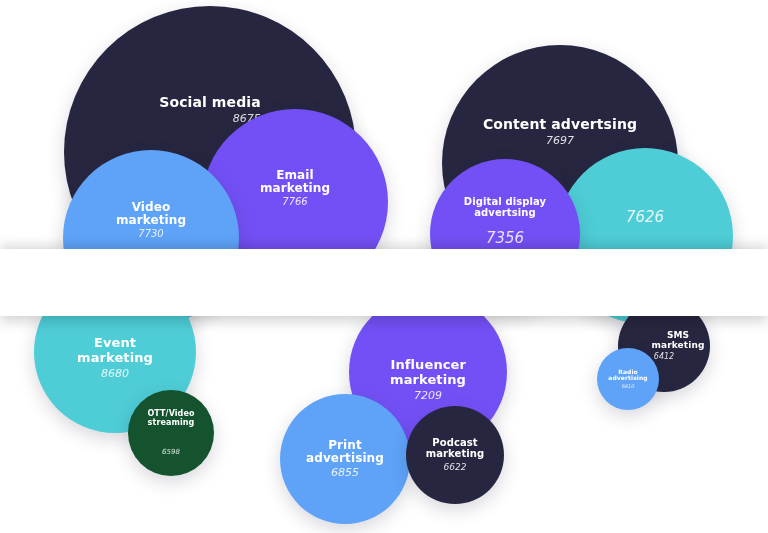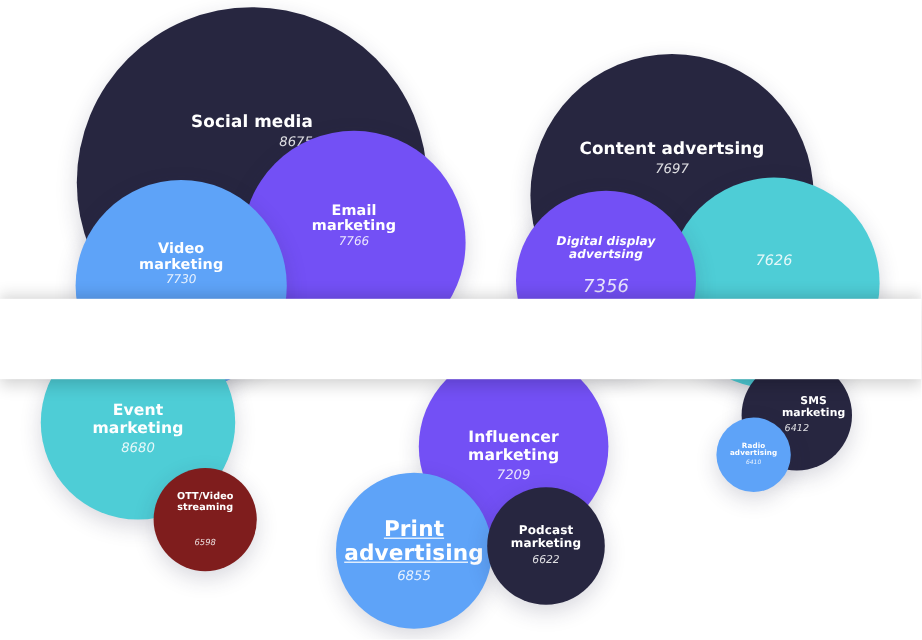--- a/index.html
+++ b/index.html
@@ -49,59 +49,59 @@
       </div>
     </div>
     <div class="bubble" style="left: 442px; top: 45px; width: 236px; height: 236px; background: rgb(39, 38, 64); z-index: 13;">
       <div style="transform: translateY(-31px);">
         <div class="lbl" style="font-size: 14px; white-space: pre-line;">Content advertsing</div>
         <div class="val" style="font-size: 11px;">7697</div>
       </div>
     </div>
     <div class="bubble" style="left: 557px; top: 148px; width: 176px; height: 176px; background: rgb(78, 205, 214); z-index: 14;">
       <div style="transform: translateY(-20px);">
-        <div class="val" style="font-size: 12px;">7626</div>
+        <div class="val" style="font-size: 15px;">7626</div>
       </div>
     </div>
     <div class="bubble" style="left: 430px; top: 159px; width: 150px; height: 150px; background: rgb(115, 80, 245); z-index: 15;">
       <div style="transform: translateY(-12px);">
-        <div class="lbl" style="font-size: 10px; white-space: pre-line; font-style: italic;">Digital display
+        <div class="lbl" style="font-size: 10px; white-space: pre-line;">Digital display
 advertsing</div>
         <div class="val" style="font-size: 15px; margin-top: 11px;">7356</div>
       </div>
     </div>
     <div class="bubble" style="left: 34px; top: 271px; width: 162px; height: 162px; background: rgb(78, 205, 214); z-index: 16;">
       <div style="transform: translateY(6px);">
         <div class="lbl" style="font-size: 13px; white-space: pre-line;">Event
 marketing</div>
         <div class="val" style="font-size: 11px;">8680</div>
       </div>
     </div>
     <div class="bubble" style="left: 349px; top: 293px; width: 158px; height: 158px; background: rgb(115, 80, 245); z-index: 17;">
       <div style="transform: translateY(8px);">
-        <div class="lbl" style="font-size: 13px; white-space: pre-line;">Influencer
+        <div class="lbl" style="font-size: 13px; white-space: pre-line; text-align: right;">Influencer
 marketing</div>
         <div class="val" style="font-size: 11px;">7209</div>
       </div>
     </div>
     <div class="bubble" style="left: 280px; top: 394px; width: 130px; height: 130px; background: rgb(94, 163, 248); z-index: 18;">
       <div style="transform: translateY(0px);">
-        <div class="lbl" style="font-size: 18px; white-space: pre-line; text-decoration: underline;">Print
+        <div class="lbl" style="font-size: 12px; white-space: pre-line;">Print
 advertising</div>
         <div class="val" style="font-size: 11px;">6855</div>
       </div>
     </div>
     <div class="bubble" style="left: 406px; top: 406px; width: 98px; height: 98px; background: rgb(39, 38, 64); z-index: 19; text-align: center;">
       <div style="transform: translateY(0px);">
         <div class="lbl" style="font-size: 10px; white-space: pre-line;">Podcast
 marketing</div>
         <div class="val" style="font-size: 9px;">6622</div>
       </div>
     </div>
-    <div class="bubble" style="left: 128px; top: 390px; width: 86px; height: 86px; background: #7f1d1d; z-index: 20;">
+    <div class="bubble" style="left: 128px; top: 390px; width: 86px; height: 86px; background: #14532d; z-index: 20;">
       <div style="transform: translateY(0px);">
         <div class="lbl" style="font-size: 8px; white-space: pre-line;">OTT/Video
 streaming</div>
         <div class="val" style="font-size: 7px; margin-top: 20px;">6598</div>
       </div>
     </div>
     <div class="bubble" style="left: 618px; top: 300px; width: 92px; height: 92px; background: rgb(39, 38, 64); z-index: 21;">
       <div style="transform: translateY(0px);">
         <div class="lbl" style="font-size: 9px; white-space: pre-line; margin-left: 28px;">SMS
 marketing</div>

